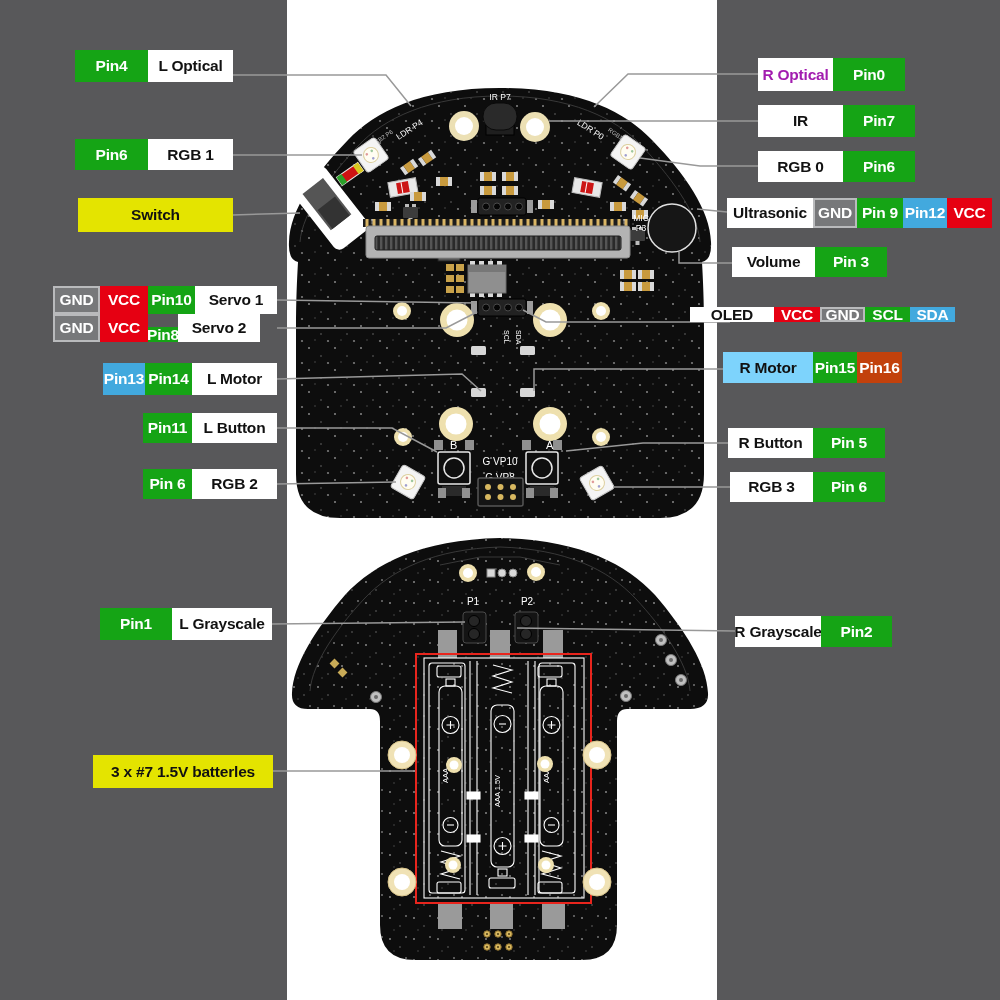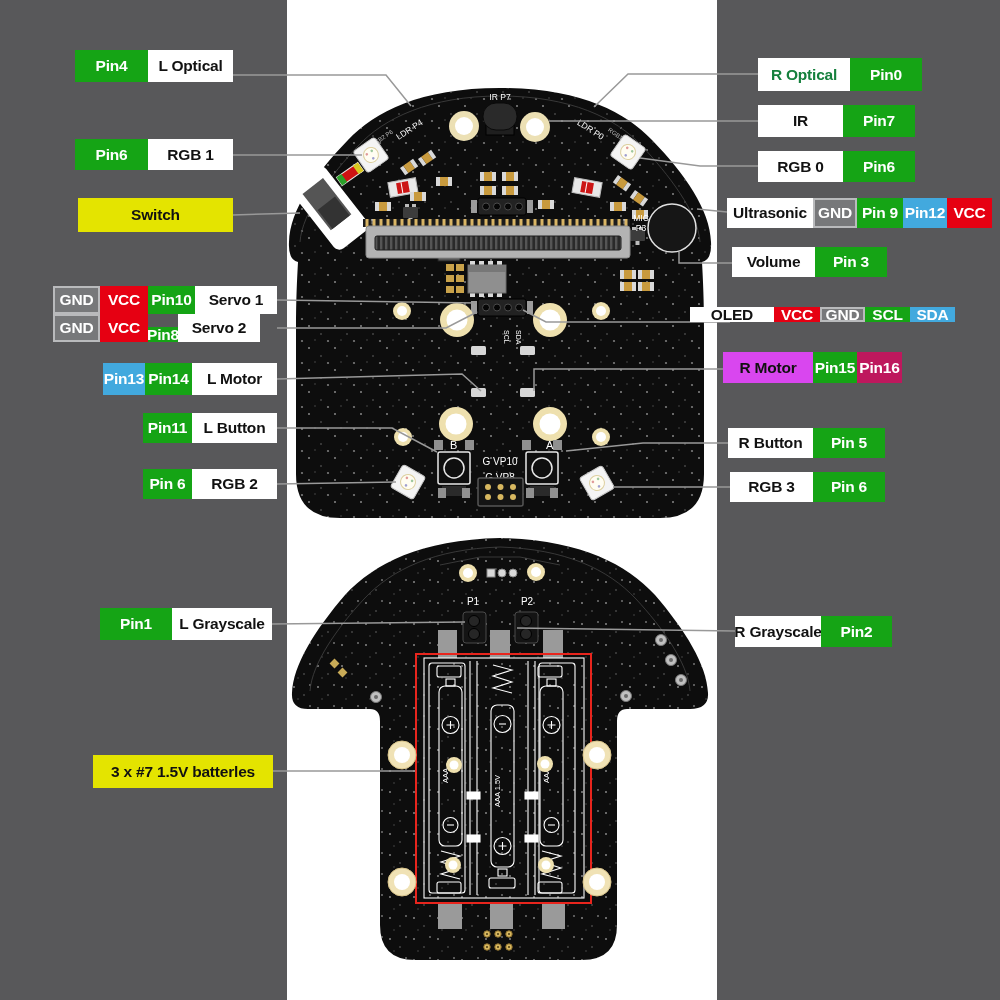--- a/index.html
+++ b/index.html
@@ -477,21 +477,21 @@
 </div>
 <div class="lrow" style="left:100px;top:608px;height:32px">
   <span class="chip" style="width: 72px; background: rgb(21, 164, 21); color: rgb(255, 255, 255);">Pin1</span>
   <span class="chip" style="width: 100px; background: rgb(255, 255, 255); color: rgb(17, 17, 17);">L Grayscale</span>
 </div>
 <div class="lrow" style="left:93px;top:755px;height:33px">
   <span class="chip" style="width: 180px; background: rgb(228, 228, 0); color: rgb(17, 17, 17);">3 x #7 1.5V batterles</span>
 </div>
 
 <div class="lrow" style="left:758px;top:58px;height:33px">
-  <span class="chip" style="width: 92px; background: rgb(255, 255, 255); color: #15803d;">R Optical</span>
+  <span class="chip" style="width: 75px; background: rgb(255, 255, 255); color: #a21caf;">R Optical</span>
   <span class="chip" style="width: 72px; background: rgb(21, 164, 21); color: rgb(255, 255, 255);">Pin0</span>
 </div>
 <div class="lrow" style="left:758px;top:105px;height:32px">
   <span class="chip" style="width: 85px; background: rgb(255, 255, 255); color: rgb(17, 17, 17);">IR</span>
   <span class="chip" style="width: 72px; background: rgb(21, 164, 21); color: rgb(255, 255, 255);">Pin7</span>
 </div>
 <div class="lrow" style="left:758px;top:151px;height:31px">
   <span class="chip" style="width: 85px; background: rgb(255, 255, 255); color: rgb(17, 17, 17);">RGB 0</span>
   <span class="chip" style="width: 72px; background: rgb(21, 164, 21); color: rgb(255, 255, 255);">Pin6</span>
 </div>
@@ -507,23 +507,23 @@
   <span class="chip" style="width: 72px; background: rgb(21, 164, 21); color: rgb(255, 255, 255);">Pin 3</span>
 </div>
 <div class="lrow" style="left:690px;top:307px;height:15px">
   <span class="chip" style="width: 84px; background: rgb(255, 255, 255); color: rgb(17, 17, 17);">OLED</span>
   <span class="chip" style="width: 46px; background: rgb(230, 0, 18); color: rgb(255, 255, 255);">VCC</span>
   <span class="chip" style="width: 45px; background: rgb(119, 120, 122); color: rgb(255, 255, 255); border: 2px solid rgb(185, 186, 188);">GND</span>
   <span class="chip" style="width: 45px; background: rgb(21, 164, 21); color: rgb(255, 255, 255);">SCL</span>
   <span class="chip" style="width: 45px; background: rgb(66, 169, 222); color: rgb(255, 255, 255);">SDA</span>
 </div>
 <div class="lrow" style="left:723px;top:352px;height:31px">
-  <span class="chip" style="width: 90px; background: #d946ef; color: rgb(17, 17, 17); text-align: right;">R Motor</span>
+  <span class="chip" style="width: 90px; background: #7dd3fc; color: rgb(17, 17, 17); text-align: right;">R Motor</span>
   <span class="chip" style="width: 44px; background: rgb(21, 164, 21); color: rgb(255, 255, 255);">Pin15</span>
-  <span class="chip" style="width: 45px; background: #be185d; color: rgb(255, 255, 255);">Pin16</span>
+  <span class="chip" style="width: 45px; background: #c2410c; color: rgb(255, 255, 255);">Pin16</span>
 </div>
 <div class="lrow" style="left:728px;top:428px;height:30px">
   <span class="chip" style="width: 85px; background: rgb(255, 255, 255); color: rgb(17, 17, 17);">R Button</span>
   <span class="chip" style="width: 72px; background: rgb(21, 164, 21); color: rgb(255, 255, 255);">Pin 5</span>
 </div>
 <div class="lrow" style="left:730px;top:472px;height:30px">
   <span class="chip" style="width: 83px; background: rgb(255, 255, 255); color: rgb(17, 17, 17);">RGB 3</span>
   <span class="chip" style="width: 72px; background: rgb(21, 164, 21); color: rgb(255, 255, 255);">Pin 6</span>
 </div>
 <div class="lrow" style="left:735px;top:616px;height:31px">

